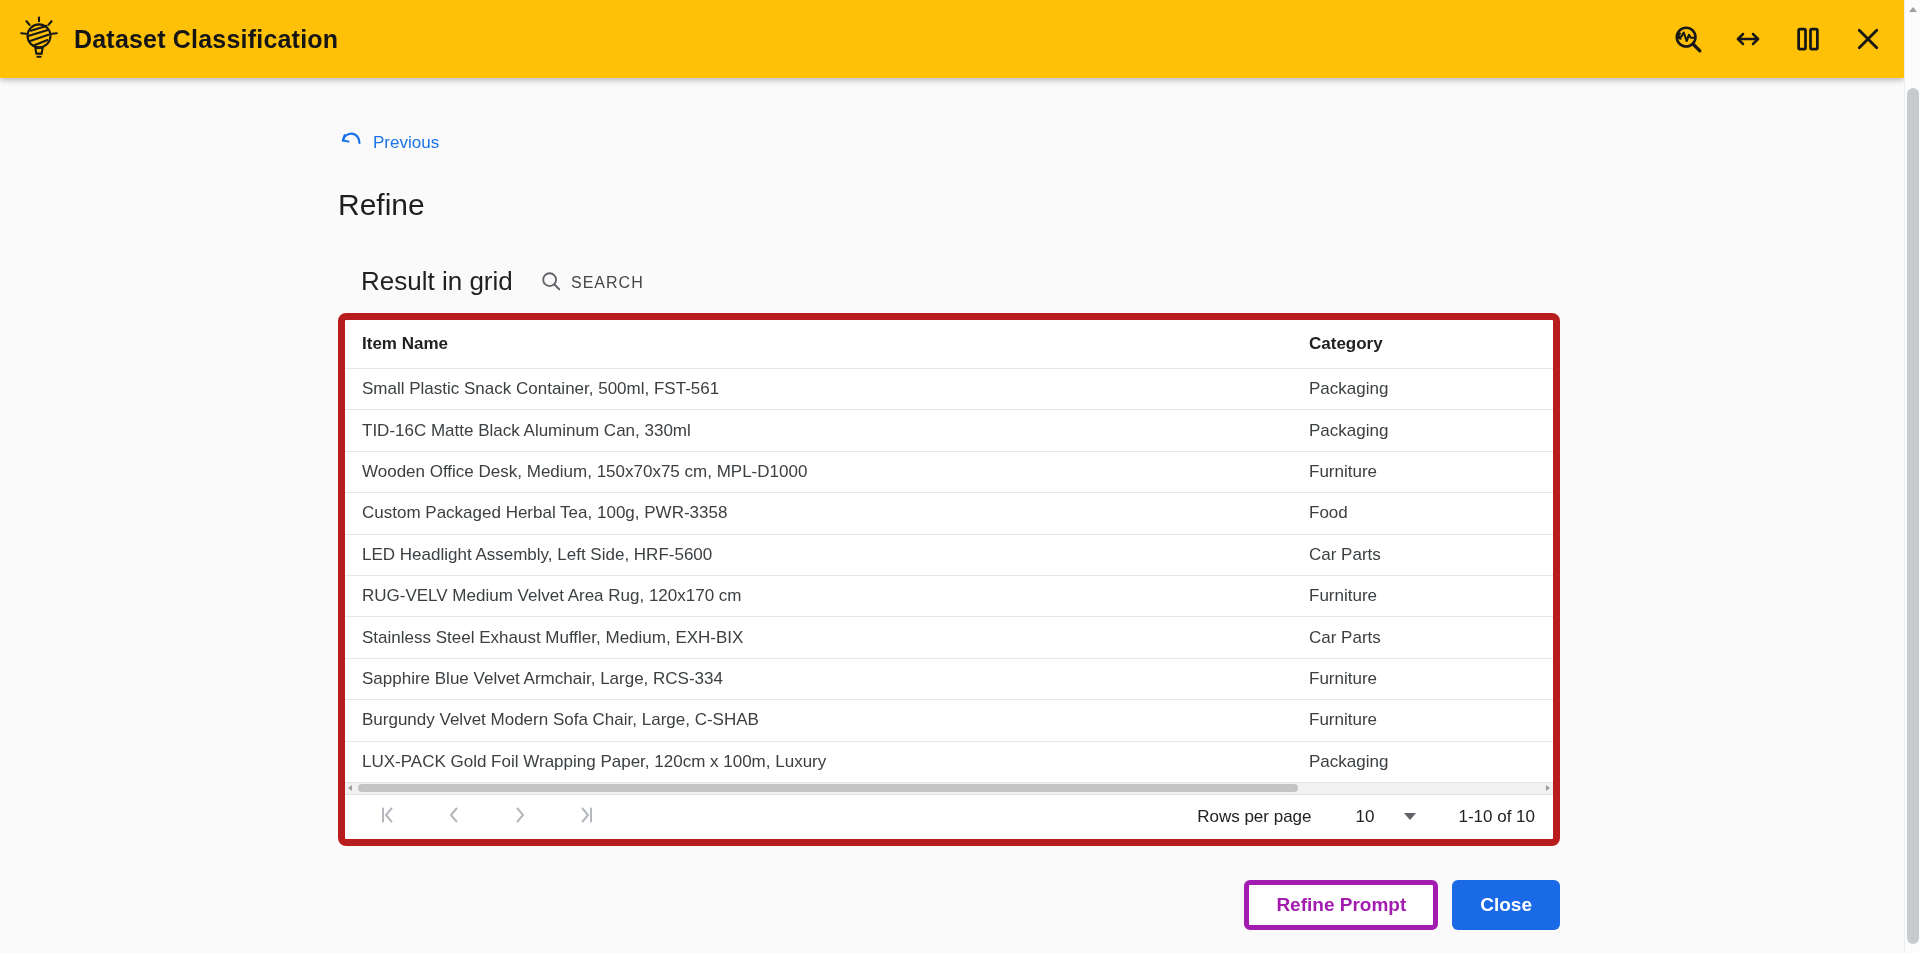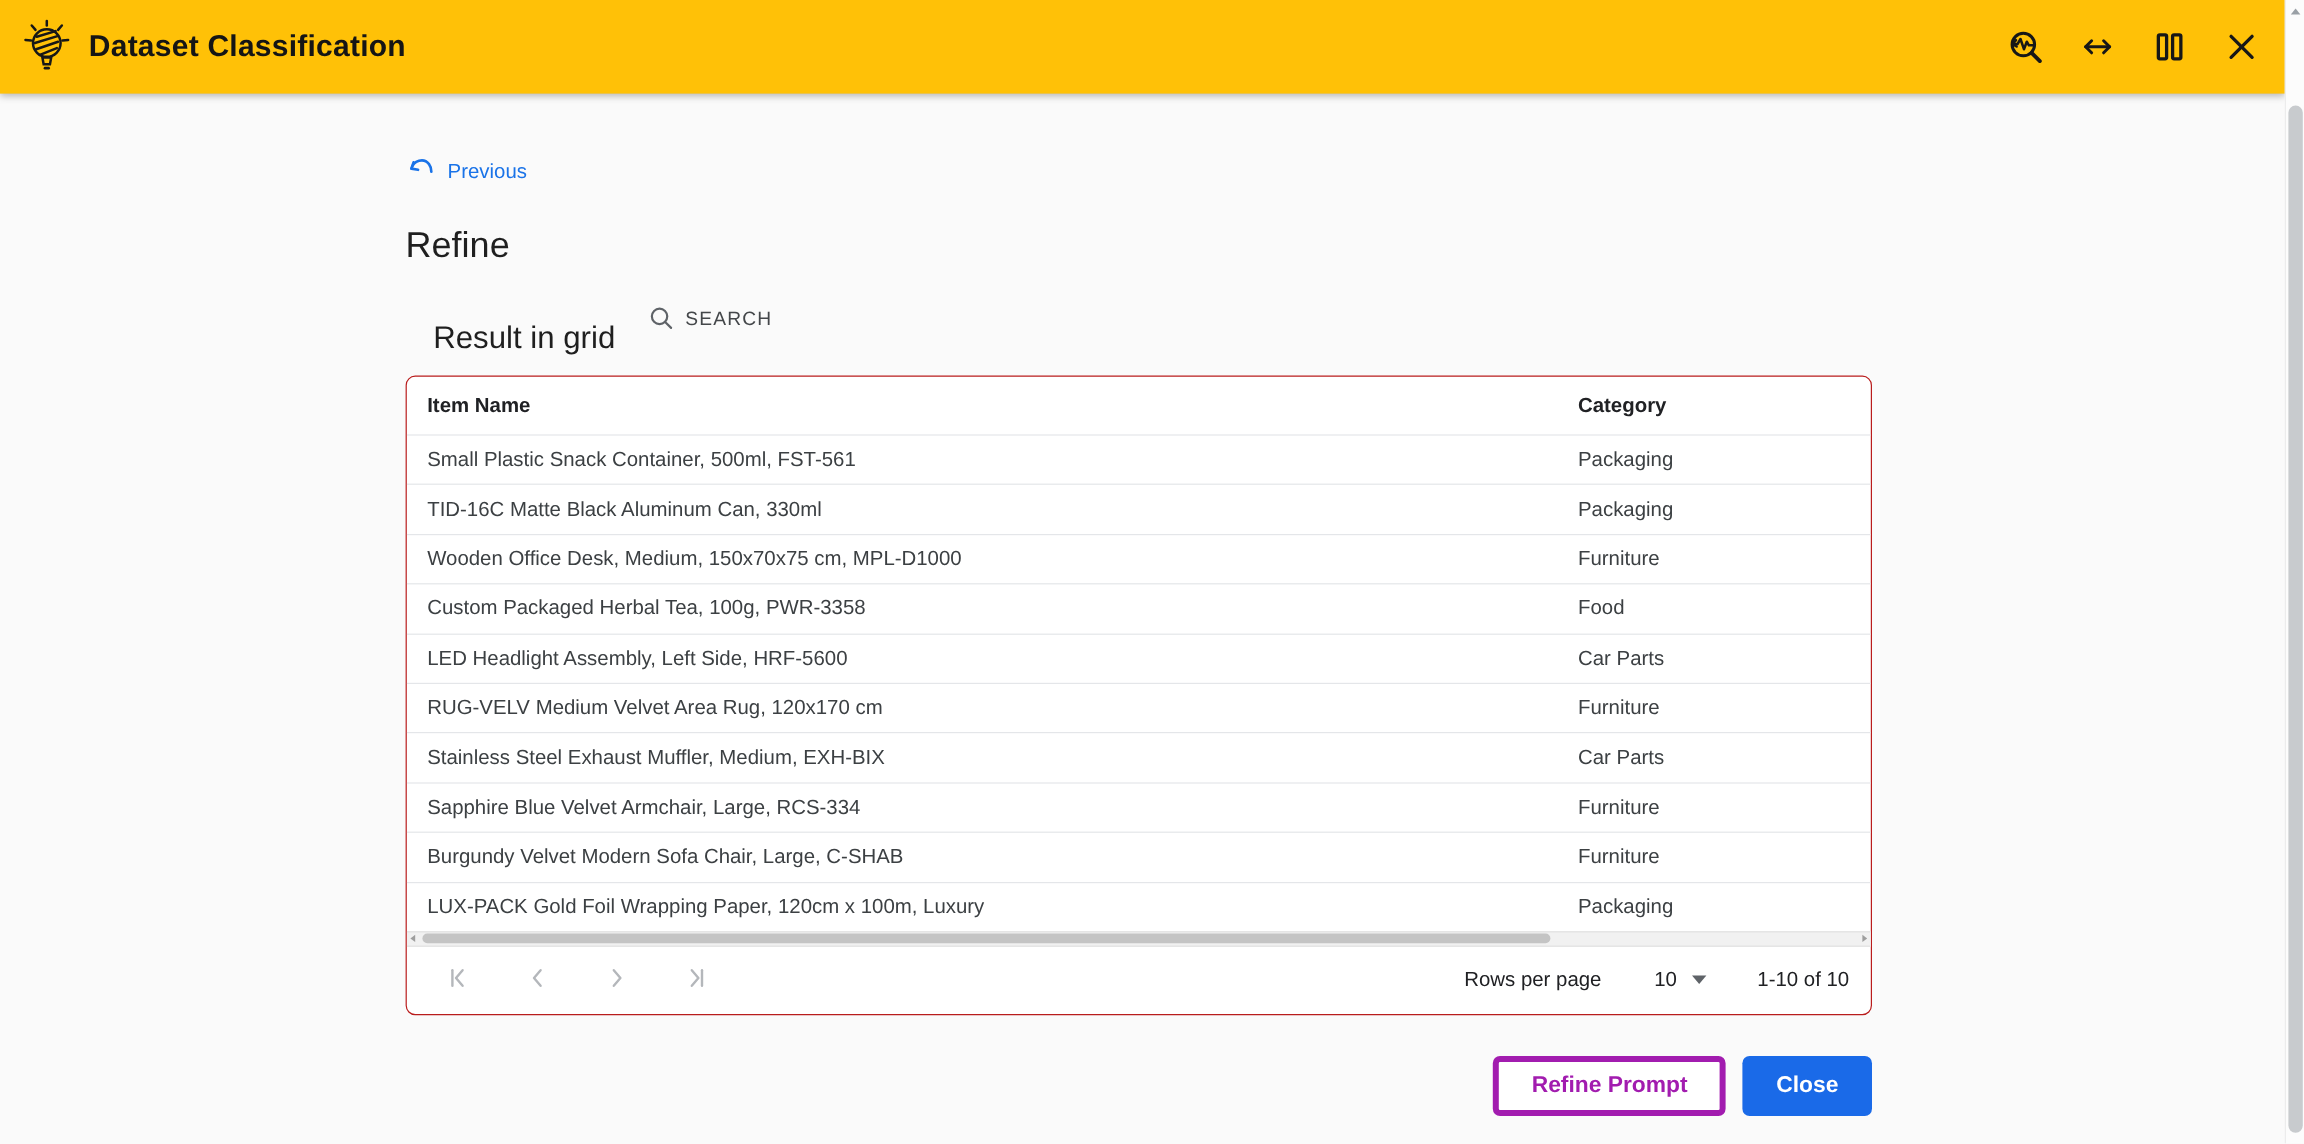--- a/index.html
+++ b/index.html
@@ -50,29 +50,29 @@
   }
   .page-title {
     position:absolute; left:338px; top:188px;
     font-size:30px; font-weight:400; color:#1f1f1f;
   }
   .grid-title {
     position:absolute; left:338px; top:266px;
     font-size:26px; font-weight:400; color:#1f1f1f;margin-left:23px;
   }
   .search-btn {
-    position:absolute; left:540px; top:252px; height:30px;
+    position:absolute; left:540px; top:268px; height:30px;
     display:flex; align-items:center; gap:9px;
     background:transparent; border:none; cursor:pointer;
     font-family:inherit; font-size:16px; font-weight:500; letter-spacing:1px; color:#44474a;
   }
   
   .table-card {
     position:absolute; left:338px; top:313px; width:1222px; height:533px;
-    background:#fff; border:1px solid #b91c1c; border-radius:8px;
+    background:#fff; border:7px solid #b91c1c; border-radius:8px;
     display:flex; flex-direction:column; overflow:hidden;
   }
   .thead { display:flex; height:48px; align-items:center; flex:none; }
   .thead .c1, .trow .c1 { flex:1; padding-left:17px; padding-right:10px; white-space:nowrap; overflow:hidden; }
   .thead .c2, .trow .c2 { width:244px; flex:none; padding-right:10px; white-space:nowrap; }
   .thead { font-size:17px; font-weight:700; color:#202124; }
   .trow {
     display:flex; height:41.4px; flex:none; align-items:center;
     border-top:1px solid #e4e6e9; font-size:17px; color:#3c4043;
   }
@@ -95,21 +95,21 @@
   .pagination {
     flex:1; display:flex; align-items:center;
     padding-left:30px; padding-right:18px;
   }
   .nav-btn {
     width:26px; height:26px; border:none; background:transparent; padding:0;
     display:flex; align-items:center; justify-content:center; margin-right:40px; cursor:default;
   }
   .pag-spacer { flex:1; }
   .rpp-label { font-size:17px; color:#202124; margin-right:44px; }
-  .rpp-select { display:flex; align-items:center; gap:13px; margin-right:42px; cursor:pointer;justify-content:flex-end; }
+  .rpp-select { display:flex; align-items:center; gap:30px; margin-right:42px; cursor:pointer;justify-content:flex-end; }
   .rpp-value { font-size:17px; color:#202124; }
   .caret {
     width:0; height:0; border-left:6px solid transparent; border-right:6px solid transparent;
     border-top:7px solid #5f6368;
   }
   .range-label { font-size:17px; color:#202124; }
   
   .footer {
     position:absolute; left:338px; top:880px; width:1222px;
     display:flex; justify-content:flex-end; gap:14px;

